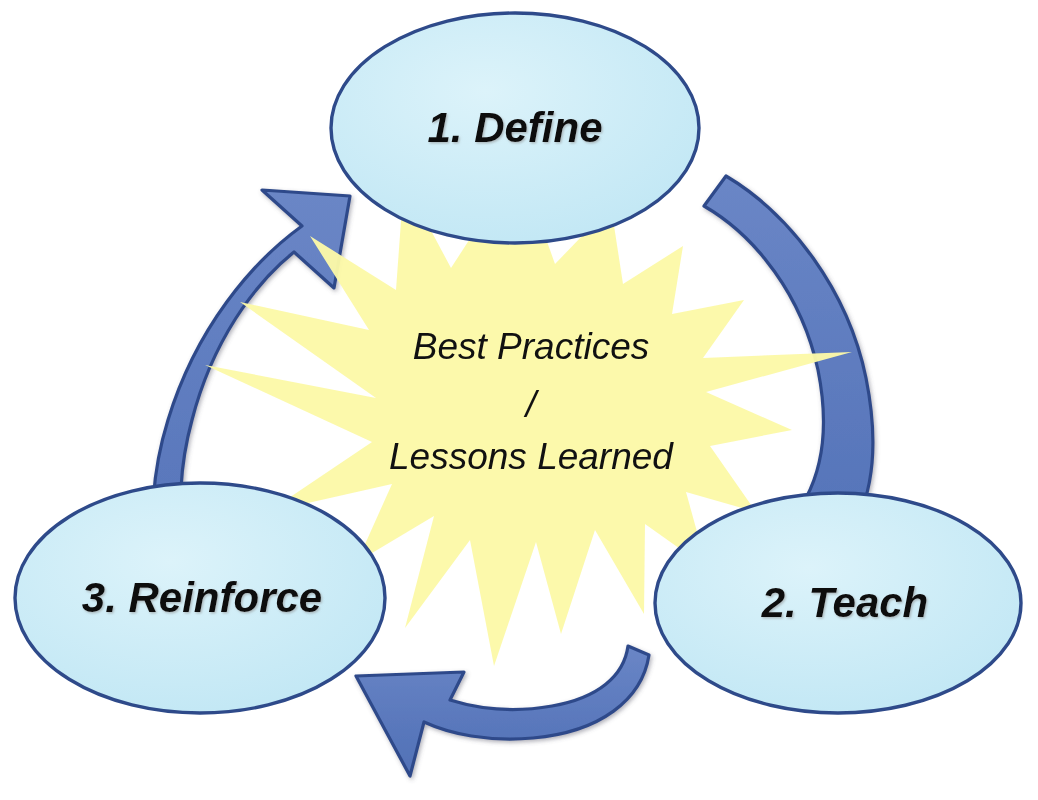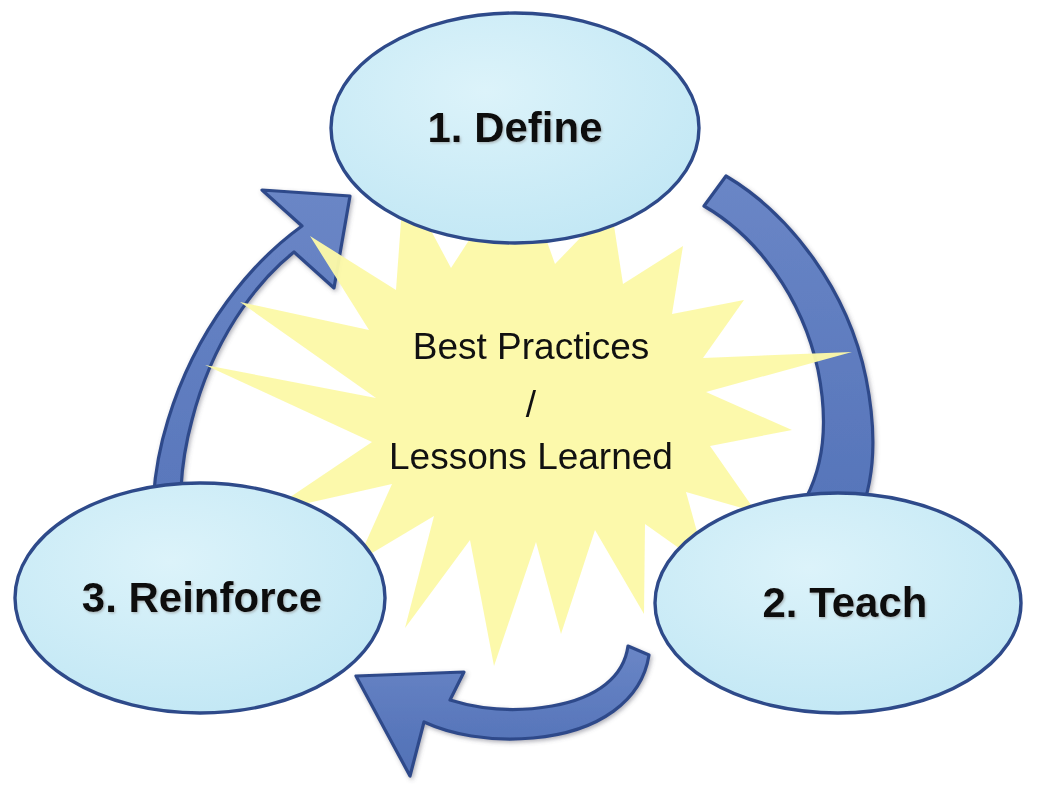--- a/index.html
+++ b/index.html
@@ -11,20 +11,21 @@
     width: 1038px;
     height: 800px;
     font-family: "Liberation Sans", sans-serif;
     overflow: hidden;
   }
   #diagram-root {
     position: relative;
     width: 1038px;
     height: 800px;
     background: #ffffff;
+    font-style: italic;
   }
   svg.canvas {
     position: absolute;
     top: 0;
     left: 0;
     width: 1038px;
     height: 800px;
     display: block;
   }
   .node-label {

